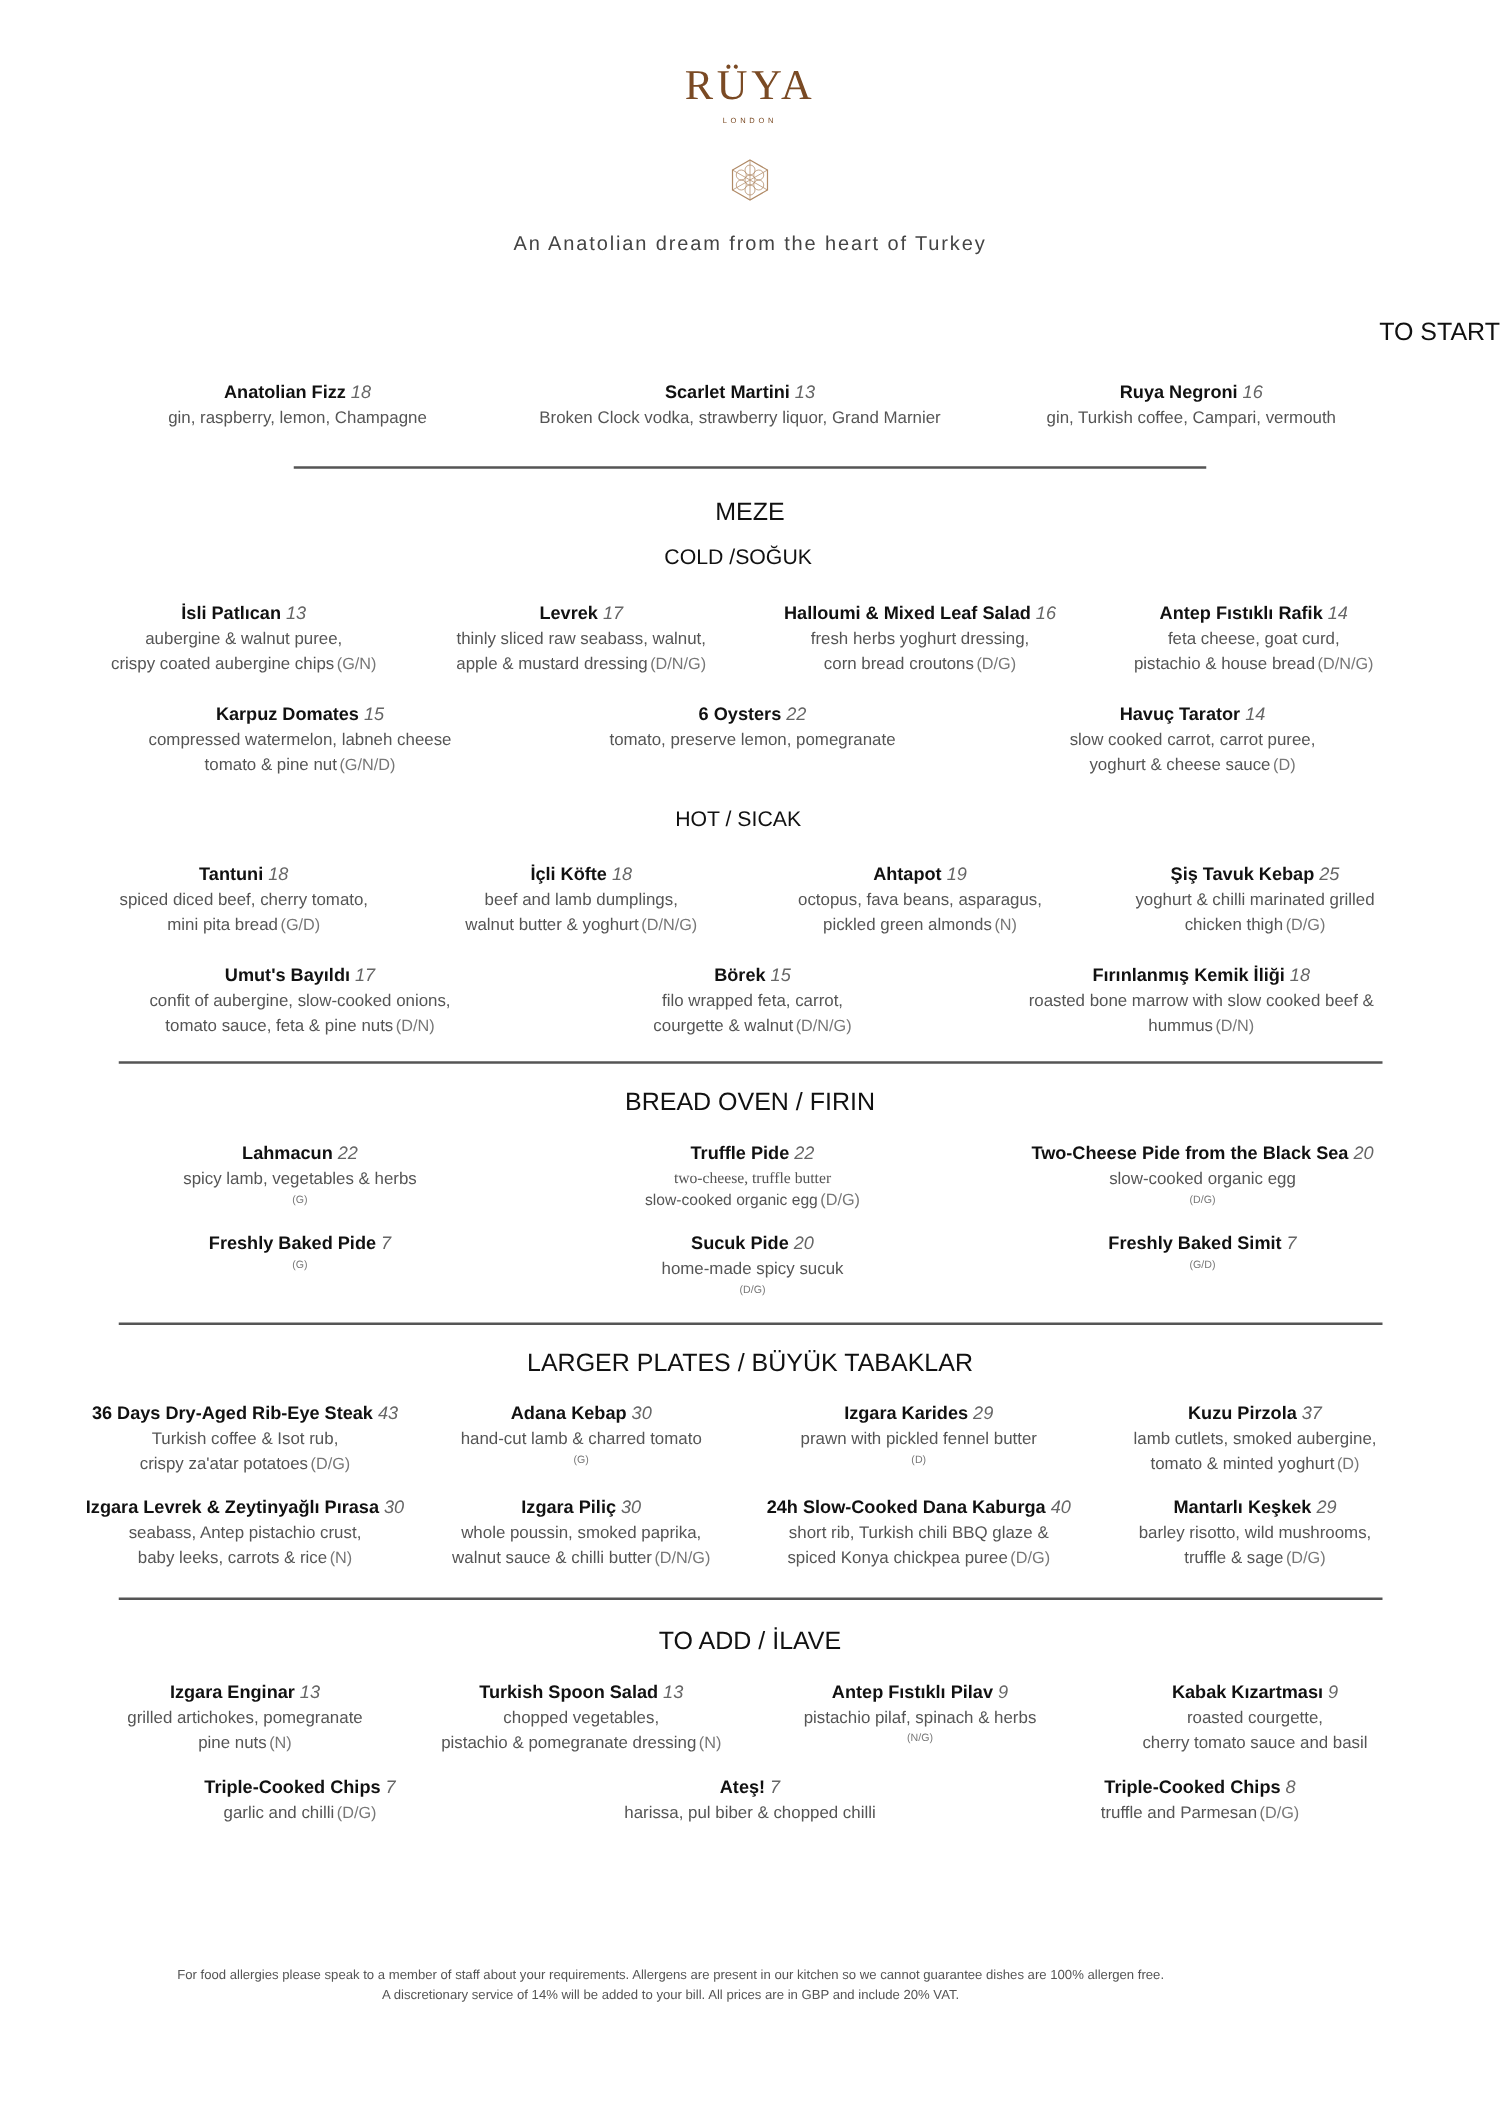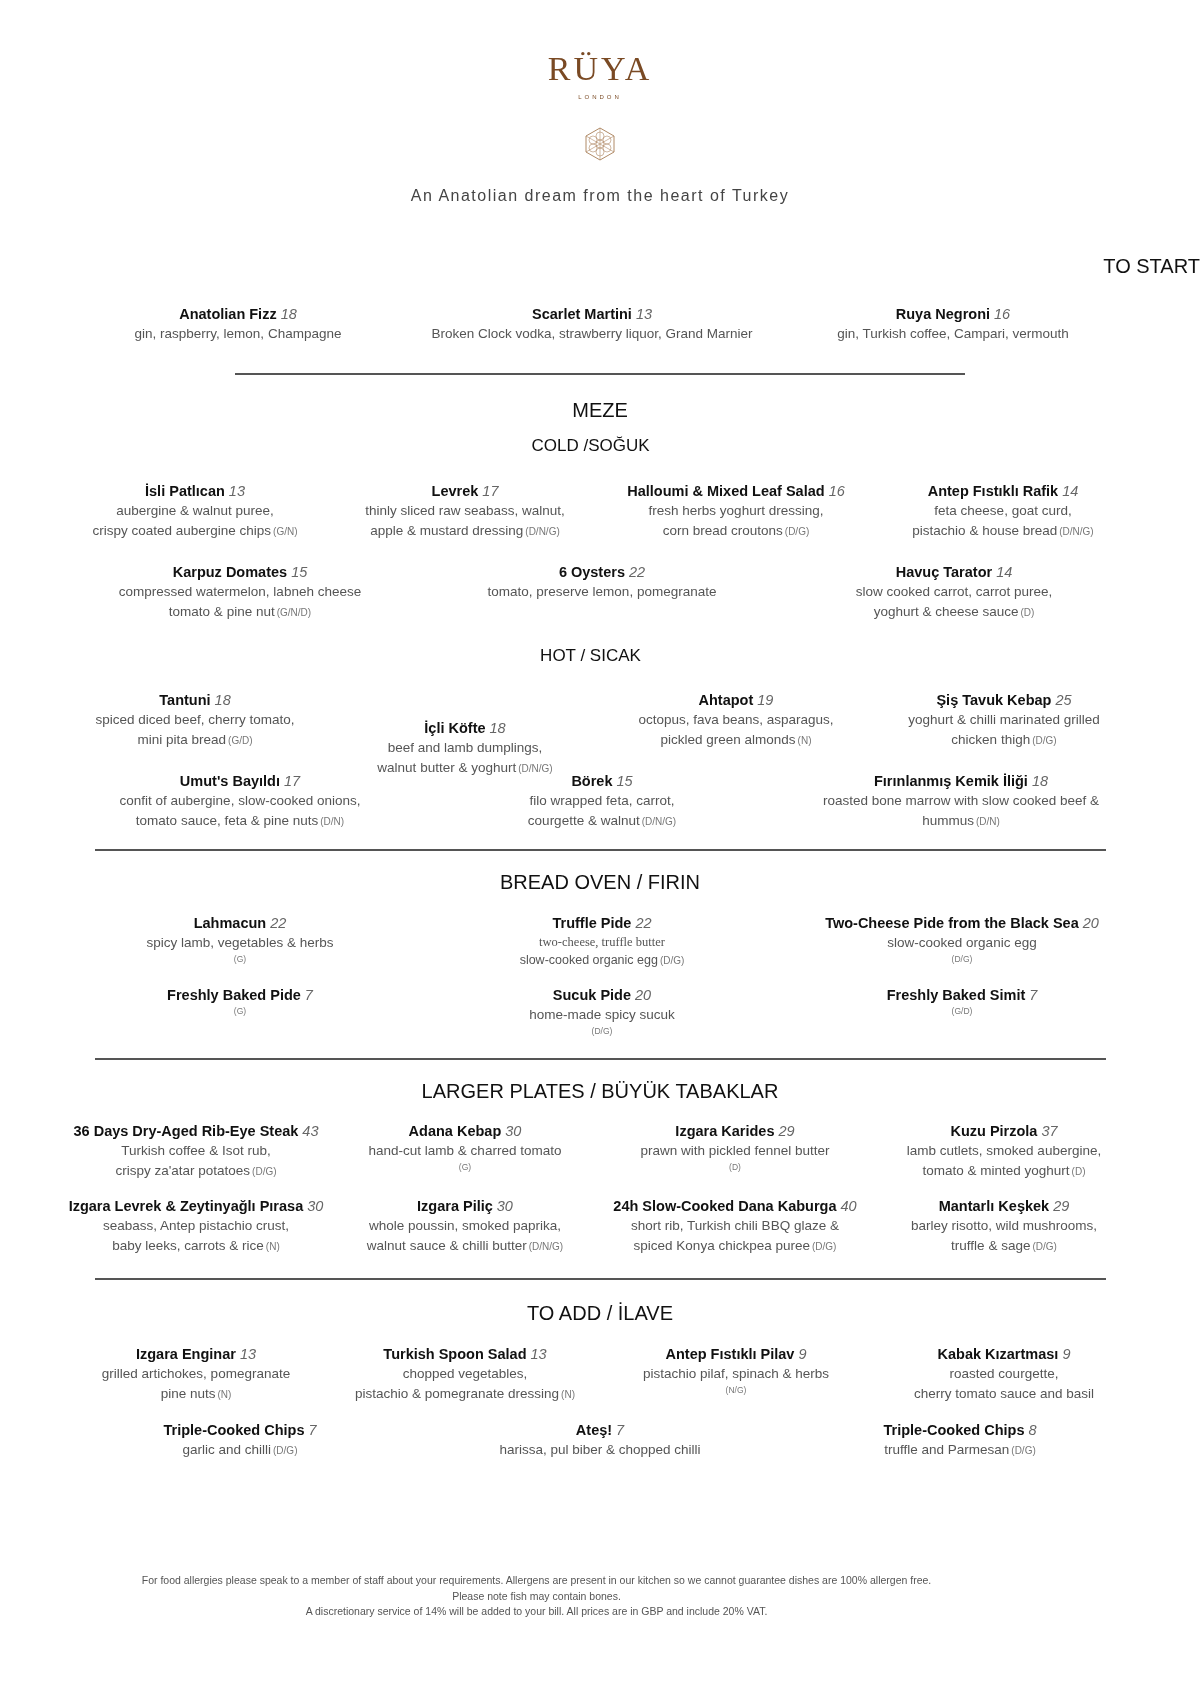--- a/index.html
+++ b/index.html
@@ -14,21 +14,21 @@
   .emblem { left: 585px; top: 127px; width: 30px; height: 34px; }
   .tagline { left: 0; width: 1200px; top: 187px; text-align: center;
              font-size: 16px; letter-spacing: 1.5px; color: #444; }
   .section-title { left: 0; width: 1200px; text-align: center; font-size: 20px; color: #111; }
   .sub-title { left: 0; width: 1181px; text-align: center; font-size: 17px; color: #111; }
   .rule { height: 1.5px; background: #555; }
   .item { position: absolute; text-align: center; transform: translateX(-50%); white-space: nowrap; }
   .item .name { font-size: 14.5px; font-weight: bold; color: #111; line-height: 20px; }
   .item .price { font-style: italic; font-weight: normal; color: #666; margin-left: 4px; }
   .item .desc { font-size: 13.5px; color: #555; line-height: 20px; }
-  .item .alg { font-size: 10px; color: #777; margin-left: 2px; }
+  .item .alg { font-size: 13px; color: #777; margin-left: 2px; }
   .item .alg-line { font-size: 8.5px; color: #777; line-height: 12px; }
   .footer { left: 0; width: 1073px; text-align: center; font-size: 10.5px; color: #555; line-height: 15.5px; top: 1573px; }
 </style>
 </head>
 <body>
 
 <div class="abs logo">RÜYA</div>
 <div class="abs logo-sub">LONDON</div>
 <div class="abs emblem">
   <svg width="30" height="34" viewBox="0 0 30 34">
@@ -105,21 +105,21 @@
   <div class="desc"><span>yoghurt &amp; cheese sauce</span><span class="alg">(D)</span></div>
 </div>
 
 <div class="abs sub-title" style="top:646px;">HOT / SICAK</div>
 
 <div class="item" style="left:195px; top:690px;">
   <div class="name"><span>Tantuni</span><span class="price">18</span></div>
   <div class="desc">spiced diced beef, cherry tomato,</div>
   <div class="desc"><span>mini pita bread</span><span class="alg">(G/D)</span></div>
 </div>
-<div class="item" style="left:465px; top:690px;margin-top:28px;">
+<div class="item" style="left:465px; top:690px;">
   <div class="name"><span>İçli Köfte</span><span class="price">18</span></div>
   <div class="desc">beef and lamb dumplings,</div>
   <div class="desc"><span>walnut butter &amp; yoghurt</span><span class="alg">(D/N/G)</span></div>
 </div>
 <div class="item" style="left:736px; top:690px;">
   <div class="name"><span>Ahtapot</span><span class="price">19</span></div>
   <div class="desc">octopus, fava beans, asparagus,</div>
   <div class="desc"><span>pickled green almonds</span><span class="alg">(N)</span></div>
 </div>
 <div class="item" style="left:1004px; top:690px;">
@@ -257,15 +257,14 @@
   <div class="name"><span>Ateş!</span><span class="price">7</span></div>
   <div class="desc">harissa, pul biber &amp; chopped chilli</div>
 </div>
 <div class="item" style="left:960px; top:1420px;">
   <div class="name"><span>Triple-Cooked Chips</span><span class="price">8</span></div>
   <div class="desc"><span>truffle and Parmesan</span><span class="alg">(D/G)</span></div>
 </div>
 
 <div class="abs footer">
   <div>For food allergies please speak to a member of staff about your requirements. Allergens are present in our kitchen so we cannot guarantee dishes are 100% allergen free.</div>
-  <div>Please note fish may contain bones.</div>
   <div>A discretionary service of 14% will be added to your bill. All prices are in GBP and include 20% VAT.</div>
 </div>
 
 </body></html>

